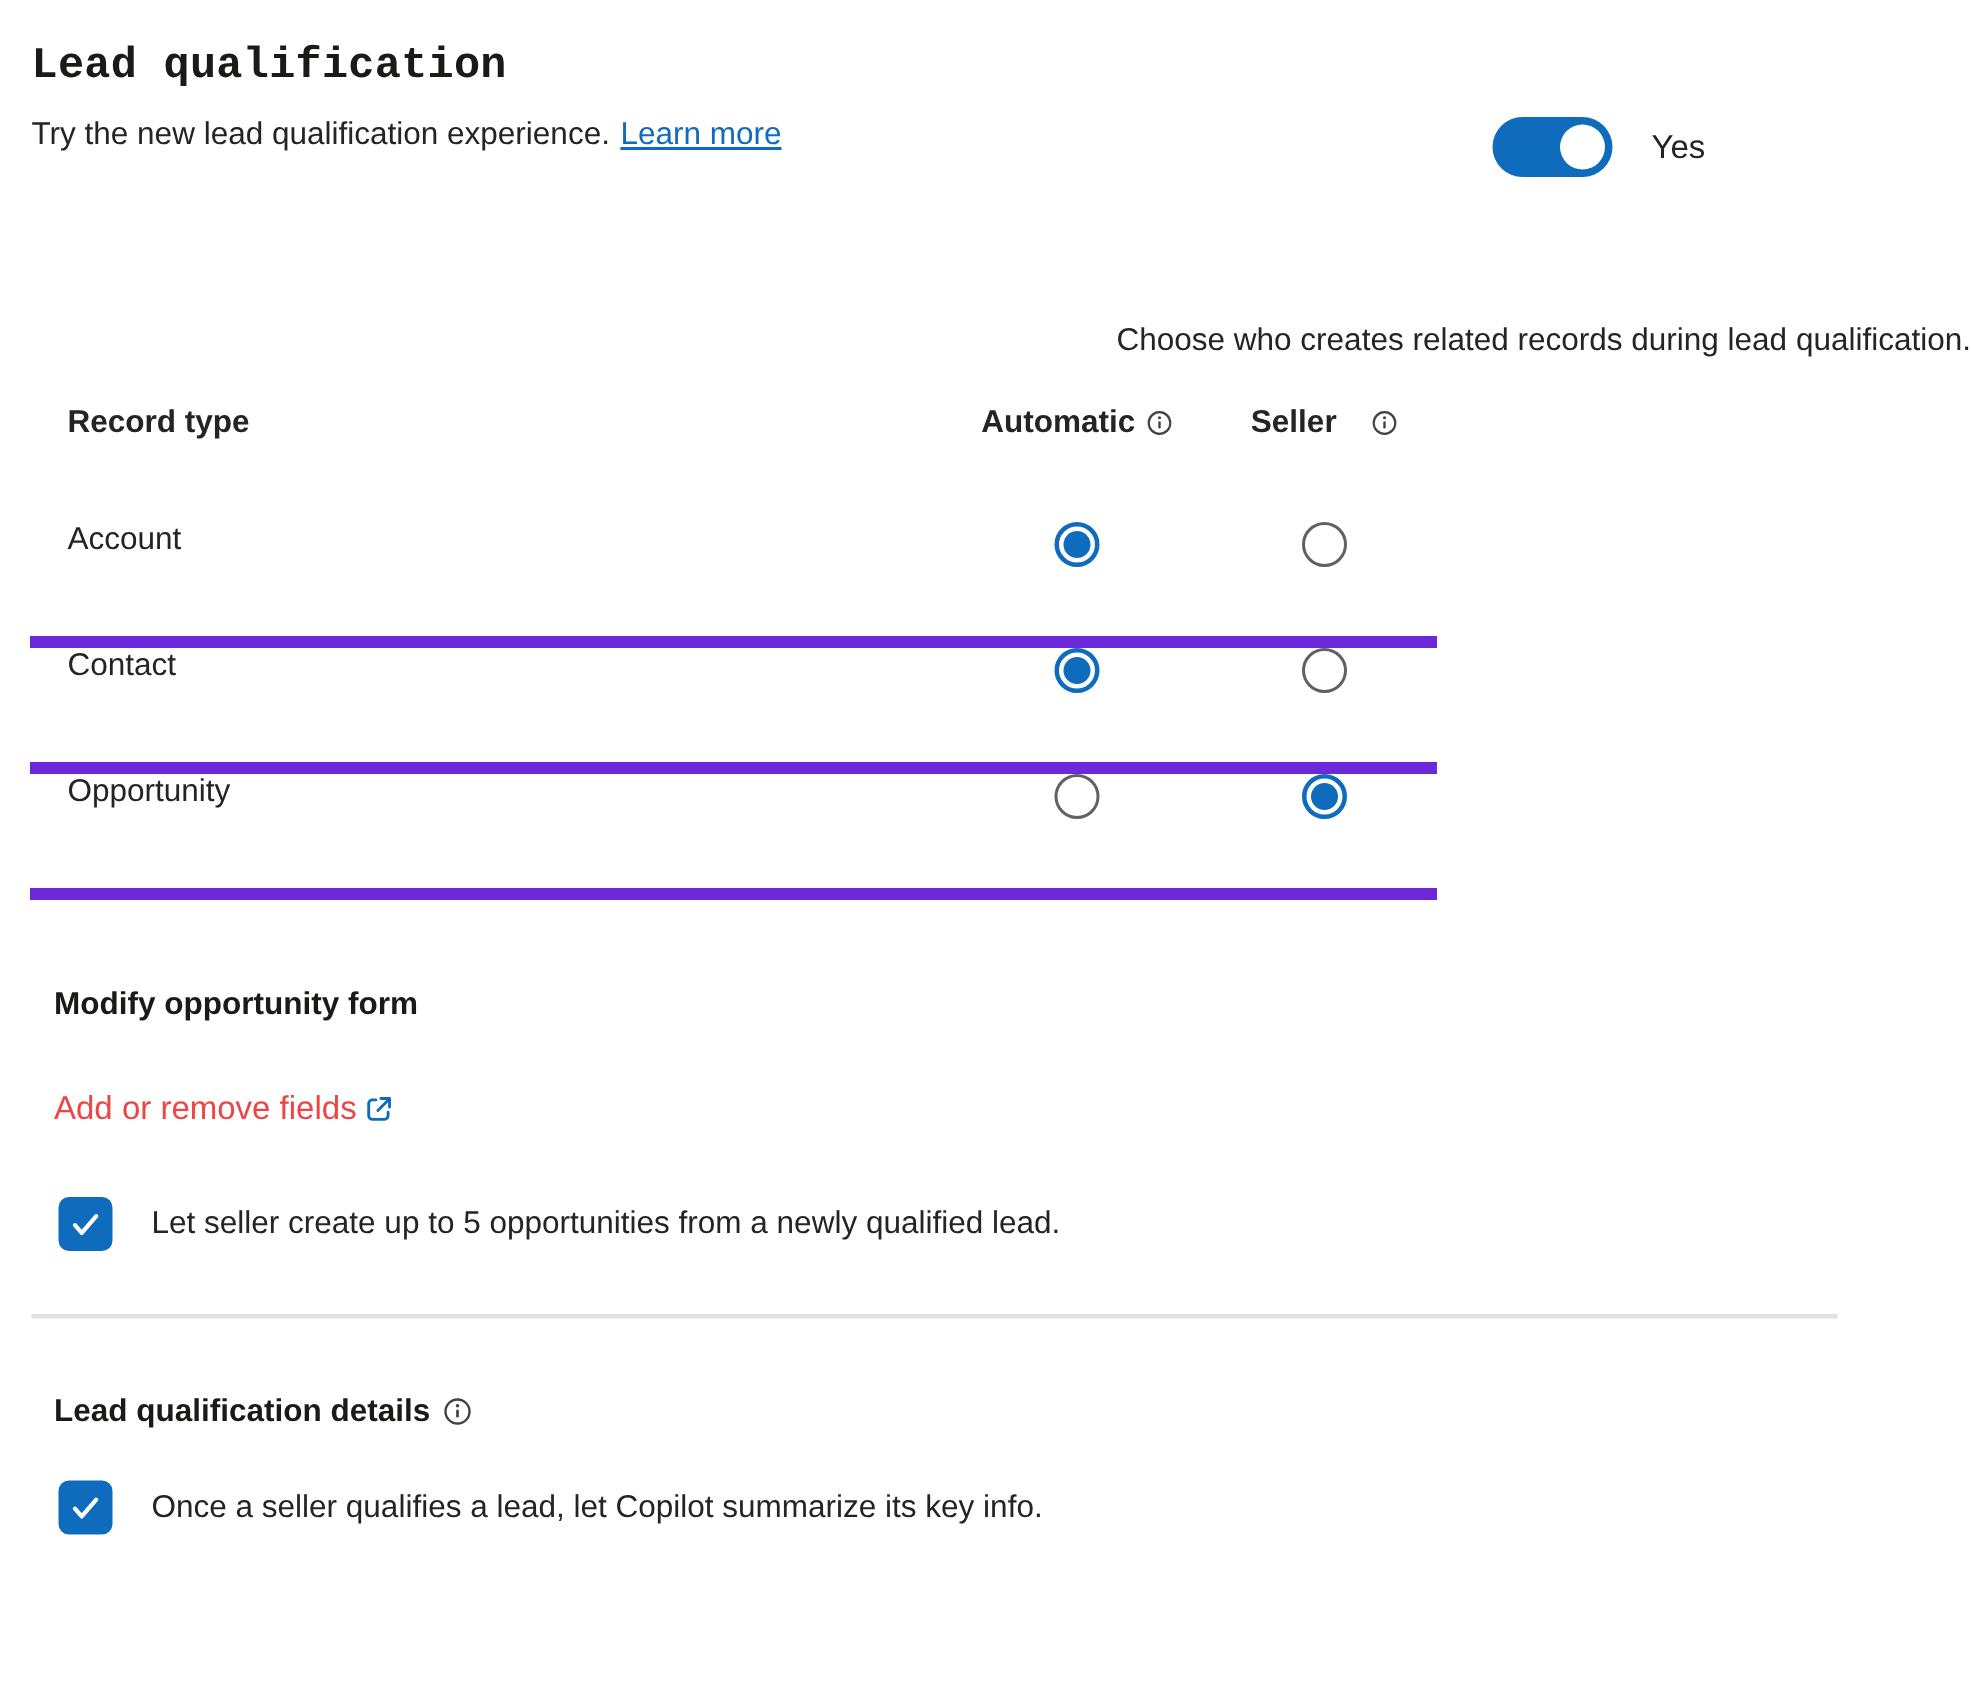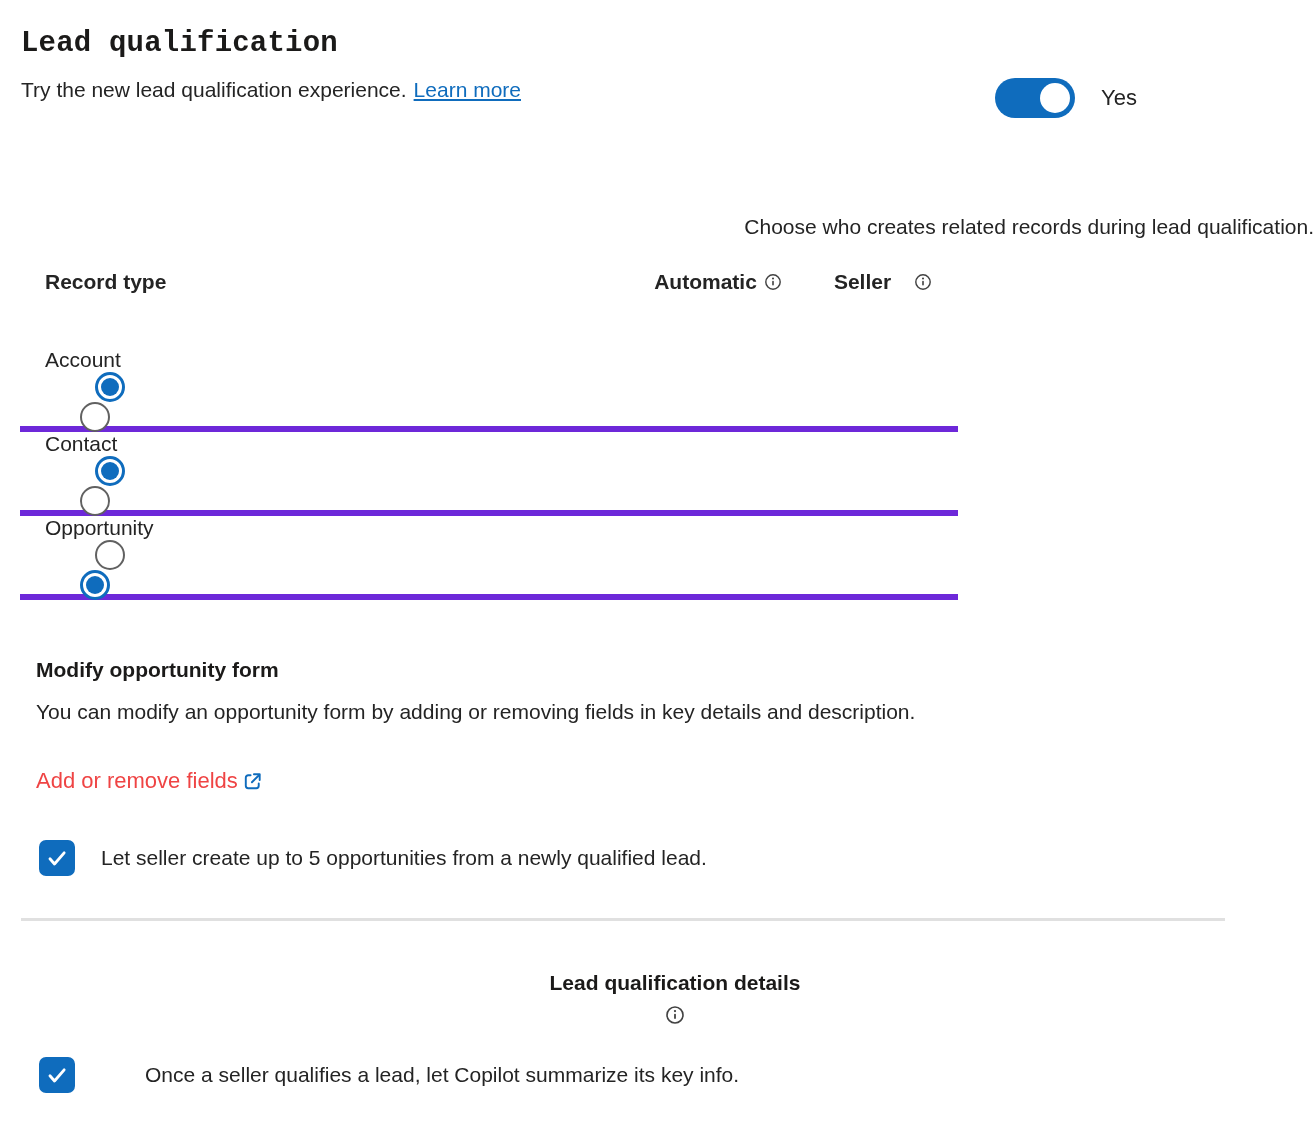--- a/index.html
+++ b/index.html
@@ -44,21 +44,21 @@
   .toggle.on .thumb { left: 45px; }
   .toggle-label { margin-left: 26px; font-size: 22px; }
 
   
   .choose-text { margin: 96px 0 0 20px; font-size: 21px; line-height: 26px; text-align: right; }
 
   
   .record-table { margin: 30px 0 0 20px; width: 938px; }
   .t-row { display: flex; align-items: flex-start; }
   .t-header { height: 78px; font-weight: 700; }
-  .t-body-row { height: 84px; border-bottom: 6px solid #6d28d9; flex-direction: column; }
+  .t-body-row { height: 84px; border-bottom: 8px solid #6d28d9; }
   .t-label { flex: 1; padding-left: 25px; font-size: 21px; }
   .t-header .t-label { font-size: 21px; }
   .col-automatic { width: 180px; display: flex; justify-content: center; align-items: center; gap: 7px; font-size: 21px; }
   .col-seller { width: 150px; display: flex; justify-content: center; align-items: center; gap: 23px; font-size: 21px; }
 
   .radio {
     width: 30px; height: 30px; border-radius: 50%;
     border: 2.5px solid #616161; background: #ffffff;
     position: relative; cursor: pointer; flex: 0 0 auto;
   }
@@ -71,35 +71,35 @@
   
   .section-heading { margin: 56px 0 0 36px; font-size: 21px; line-height: 28px; font-weight: 700; color: #1b1a19; display: flex; align-items: center; gap: 8px; }
   .section-desc { margin: 14px 0 0 36px; font-size: 21px; line-height: 28px; }
   .link-row {
     margin: 42px 0 0 36px; display: inline-flex; align-items: center; gap: 3px;
     font-size: 22px; color: #ef4444; cursor: pointer;
   }
 
   .check-row { display: flex; align-items: center; }
   .check-row-1 { margin: 46px 0 0 39px; }
-  .check-row-2 { margin: 32px 0 0 39px; gap: 44px; }
+  .check-row-2 { margin: 32px 0 0 39px; }
   .checkbox {
     width: 36px; height: 36px; border-radius: 7px;
     border: 2px solid #616161; background: #fff;
     display: flex; align-items: center; justify-content: center;
     cursor: pointer; flex: 0 0 auto;
   }
   .checkbox.on { background: #0F6CBD; border-color: #0F6CBD; }
   .checkbox svg { visibility: hidden; }
   .checkbox.on svg { visibility: visible; }
   .check-label { margin-left: 26px; font-size: 21px; }
 
   .divider { margin: 42px 0 0 21px; width: 1204px; height: 3px; background: #E0E0E0; }
 
-  .details-heading { margin-top: 48px; flex-direction: column; }
+  .details-heading { margin-top: 48px; }
 
   .info-icon { display: inline-flex; align-items: center; }
 </style>
 </head>
 <body>
 
 <div class="page">
 
   <div class="page-title">Lead qualification</div>
 
@@ -166,21 +166,20 @@
       <div class="col-automatic">
           <div class="radio"></div>
         </div>
       <div class="col-seller">
           <div class="radio selected"></div>
         </div>
     </div>
   </div>
 
   <div class="section-heading">Modify opportunity form</div>
-  <div class="section-desc">You can modify an opportunity form by adding or removing fields in key details and description.</div>
 
   <div>
     <a class="link-row">
       <span>Add or remove fields</span>
       <span class="info-icon">
         <svg width="23" height="23" viewBox="0 0 24 24">
             <path d="M10 5.5H7.5A2.5 2.5 0 0 0 5 8v8.5A2.5 2.5 0 0 0 7.5 19H16a2.5 2.5 0 0 0 2.5-2.5V14" fill="none" stroke="#0F6CBD" stroke-width="2" stroke-linecap="round"></path>
             <path d="M13.5 4.5h6v6" fill="none" stroke="#0F6CBD" stroke-width="2" stroke-linecap="round" stroke-linejoin="round"></path>
             <path d="M19 5.2l-7.6 7.6" fill="none" stroke="#0F6CBD" stroke-width="2" stroke-linecap="round"></path>
           </svg>

